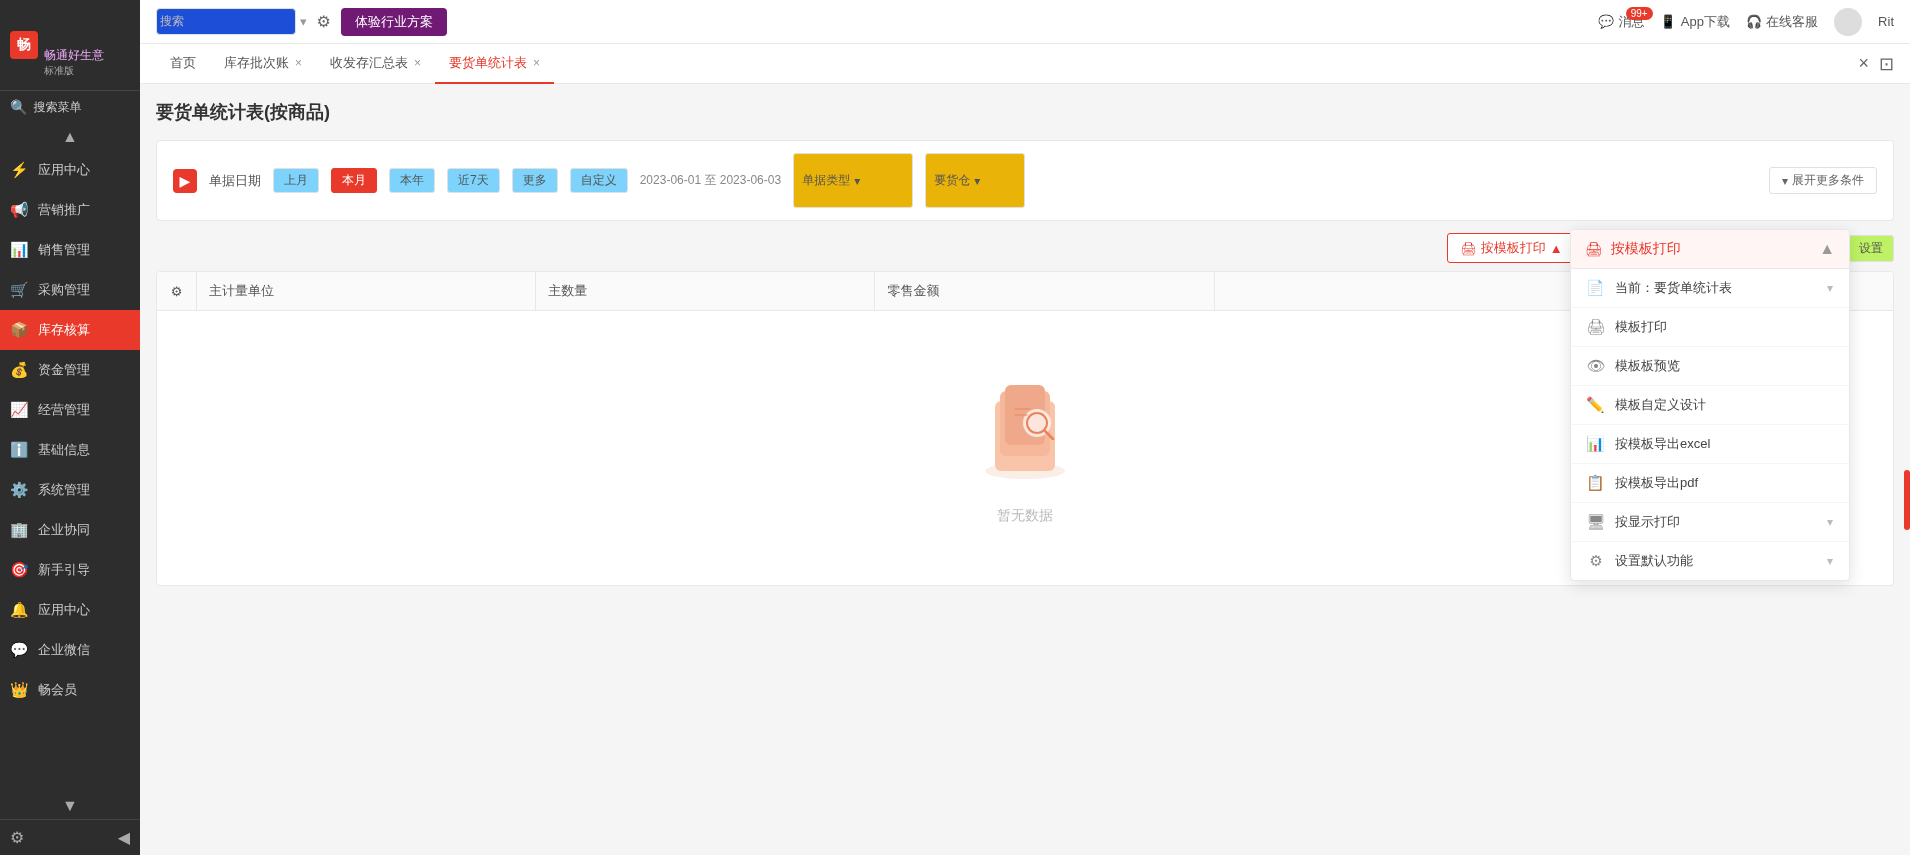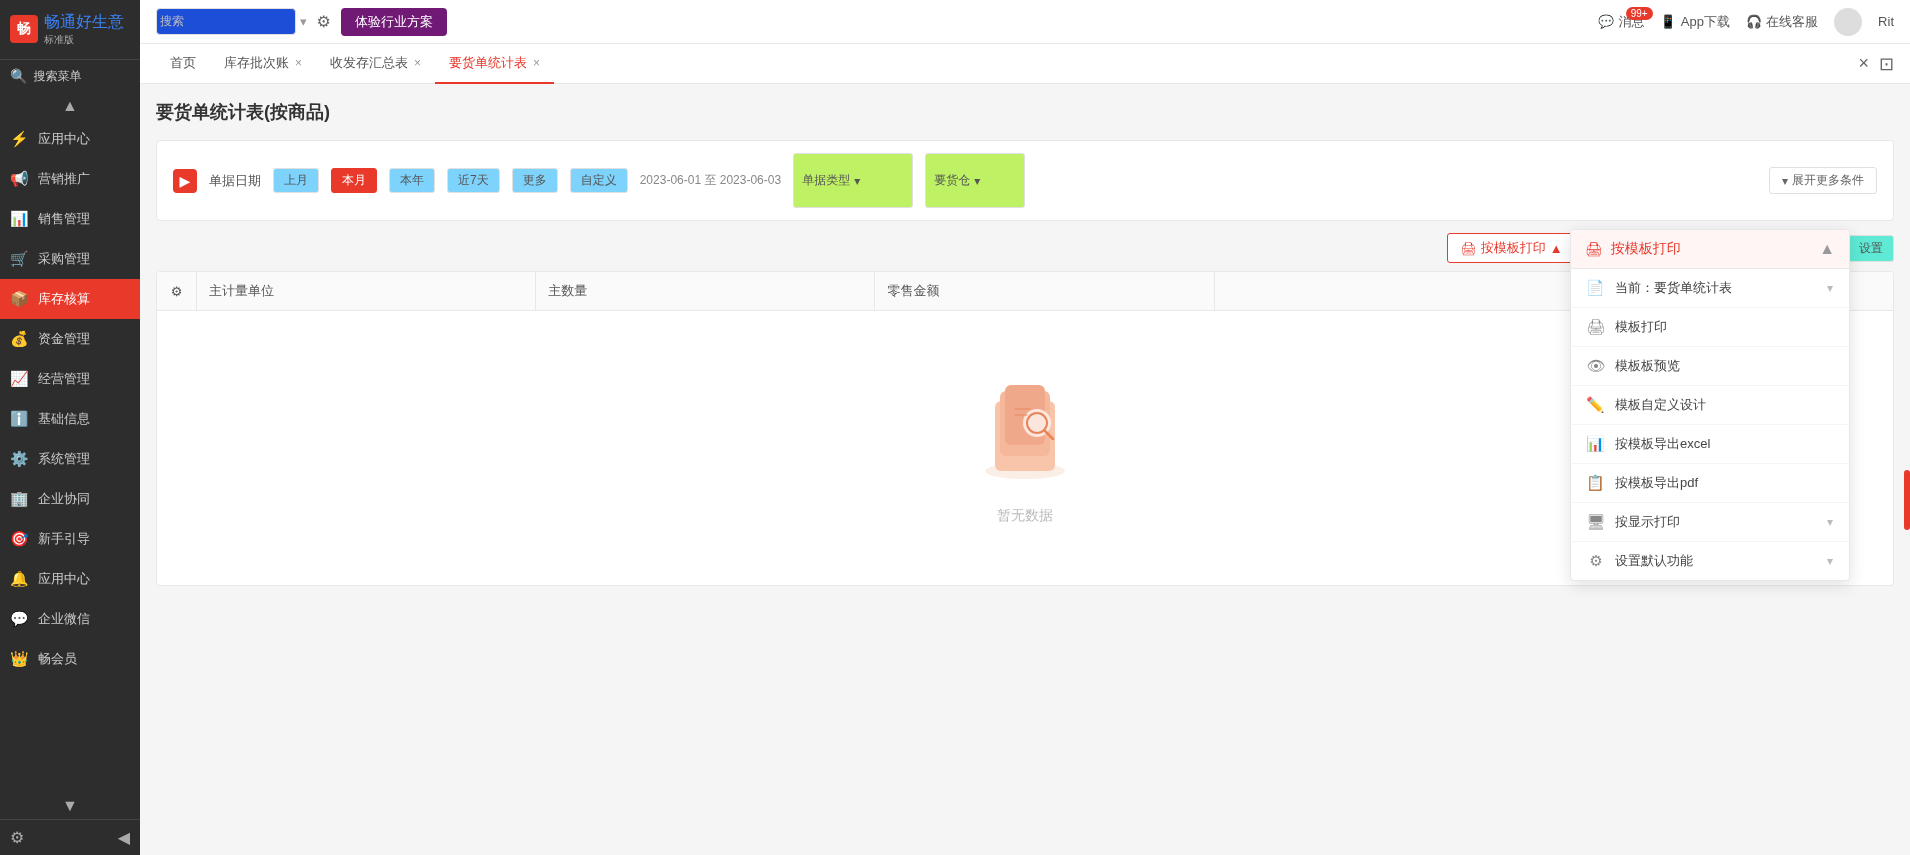--- a/index.html
+++ b/index.html
@@ -21,21 +21,21 @@
       border-bottom: 1px solid #444;
     }
     .sidebar-logo-icon {
       width: 28px; height: 28px;
       background: #e8392b;
       border-radius: 4px;
       display: flex; align-items: center; justify-content: center;
       color: white; font-weight: bold; font-size: 14px;
       margin-right: 6px; flex-shrink: 0;
     }
-    .sidebar-logo-text { color: #3b82f6; font-size: 16px; line-height: 1.3; }
+    .sidebar-logo-text { color: #f0abfc; font-size: 12px; line-height: 1.3; margin-top: 36px; }
     .sidebar-logo-sub { color: #aaa; font-size: 10px; }
     .sidebar-search {
       display: flex; align-items: center;
       padding: 8px 10px;
       color: #ccc; font-size: 12px;
       cursor: pointer;
     }
     .sidebar-search-icon { margin-right: 6px; font-size: 14px; }
     .sidebar-nav { flex: 1; overflow-y: auto; }
     .sidebar-nav::-webkit-scrollbar { width: 4px; }
@@ -172,21 +172,21 @@
       background: #e8392b;
       color: white;
       border-color: #e8392b;
     }
     .date-range { font-size: 12px; color: #888; }
     .filter-select {
       display: flex; align-items: center;
       border: 1px solid #e0e0e0;
       border-radius: 3px;
       padding: 18px 8px;
-      background: #bef264;
+      background: #eab308;
       cursor: pointer;
       font-size: 12px;
       color: #555;
       min-width: 120px;
       gap: 4px;
     }
     .expand-more-btn {
       display: flex; align-items: center;
       gap: 4px;
       color: #666;
@@ -293,21 +293,21 @@
       right: 0;
       top: 50%;
       width: 6px;
       height: 60px;
       background: #e8392b;
       border-radius: 3px;
     }
 
     
     .settings-btn {
-      background: #5eead4;
+      background: #bef264;
       border: 1px solid #e0e0e0;
       border-radius: 3px;
       padding: 4px 10px;
       font-size: 12px;
       color: #555;
       cursor: pointer;
     }
   </style>
 </head>
 <body>

